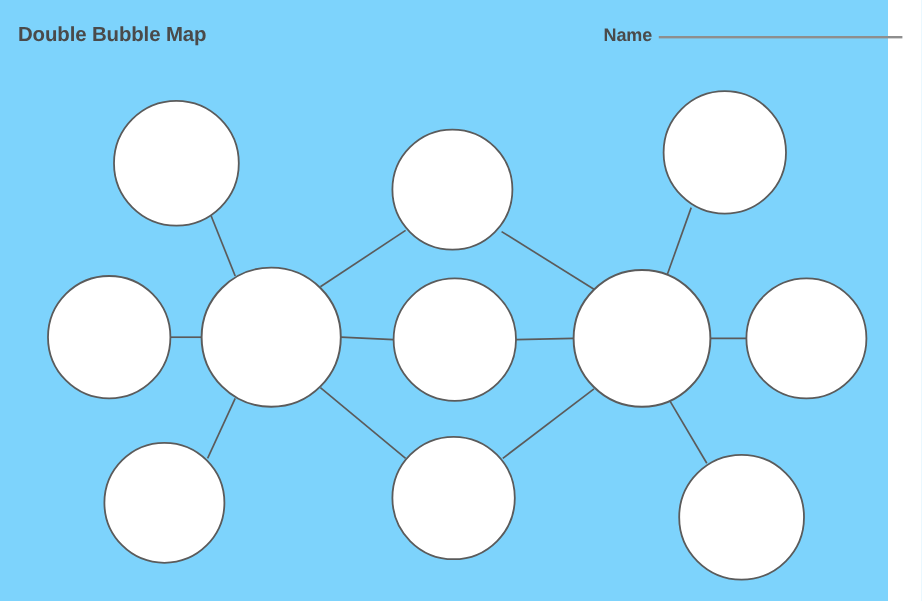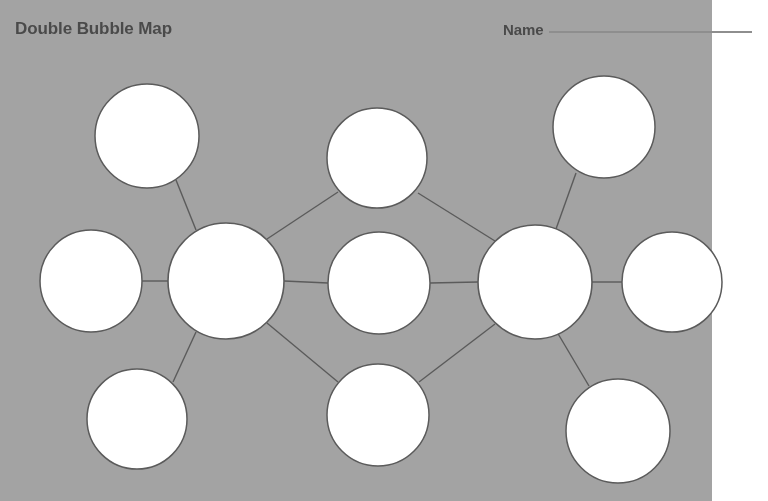--- a/index.html
+++ b/index.html
@@ -12,21 +12,22 @@
     width: 768px;
     height: 501px;
     overflow: hidden;
     font-family: "Liberation Sans", sans-serif;
     -webkit-font-smoothing: antialiased;
   }
   #page {
     position: relative;
     width: 712px;
     height: 501px;
-    background: #a3a3a3;
+    background: #7dd3fc;
+    padding-left: 28px;
   }
   
   #header {
     position: absolute;
     left: 0;
     top: 0;
     width: 768px;
     height: 62px;
   }
   #worksheet-title {

